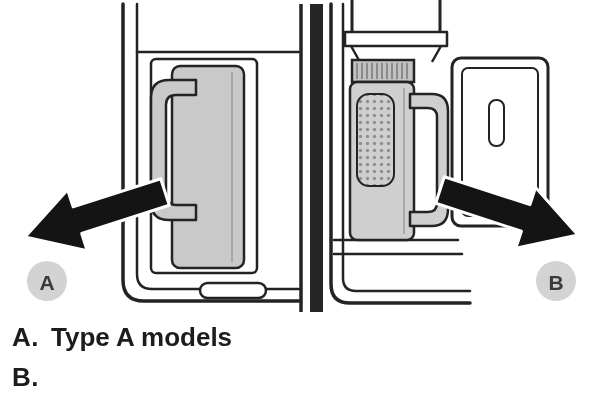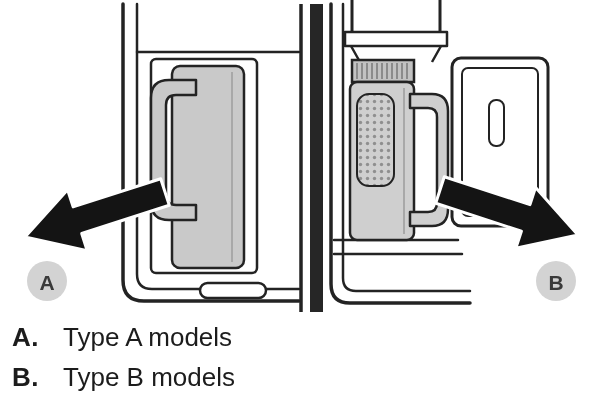--- a/index.html
+++ b/index.html
@@ -3,21 +3,21 @@
 <meta charset="utf-8">
 <style>
   html,body { margin:0; padding:0; background:#ffffff; }
   body { width:600px; height:408px; font-family:"Liberation Sans", sans-serif; }
   .stage { position:relative; width:600px; height:408px; background:#fff; overflow:hidden; }
   .figure { width:600px; height:318px; }
   svg { display:block; }
   .legend { padding:4px 12px 0 12px; }
   .legend-row { display:flex; align-items:baseline; gap:12px; font-size:26px; color:#1c1c1c; margin-bottom:9px; }
   .legend-key { font-weight:bold; letter-spacing:0.5px; }
-  .legend-label { font-weight:normal;margin-left:12px; }
+  .legend-label { font-weight:bold; }
 </style>
 </head>
 <body>
 
 <div class="stage">
 
   <div class="figure">
     <svg width="600" height="318" viewBox="0 0 600 318">
       <defs>
         <pattern id="dots" width="7" height="7" patternUnits="userSpaceOnUse">
@@ -88,17 +88,16 @@
     </svg>
   </div>
 
   <div class="legend">
     <div class="legend-row">
       <span class="legend-key">A.</span>
       <span class="legend-label">Type A models</span>
     </div>
     <div class="legend-row">
       <span class="legend-key">B.</span>
-      <span class="legend-label">Type B models</span>
     </div>
   </div>
 
 </div>
 
 </body></html>

